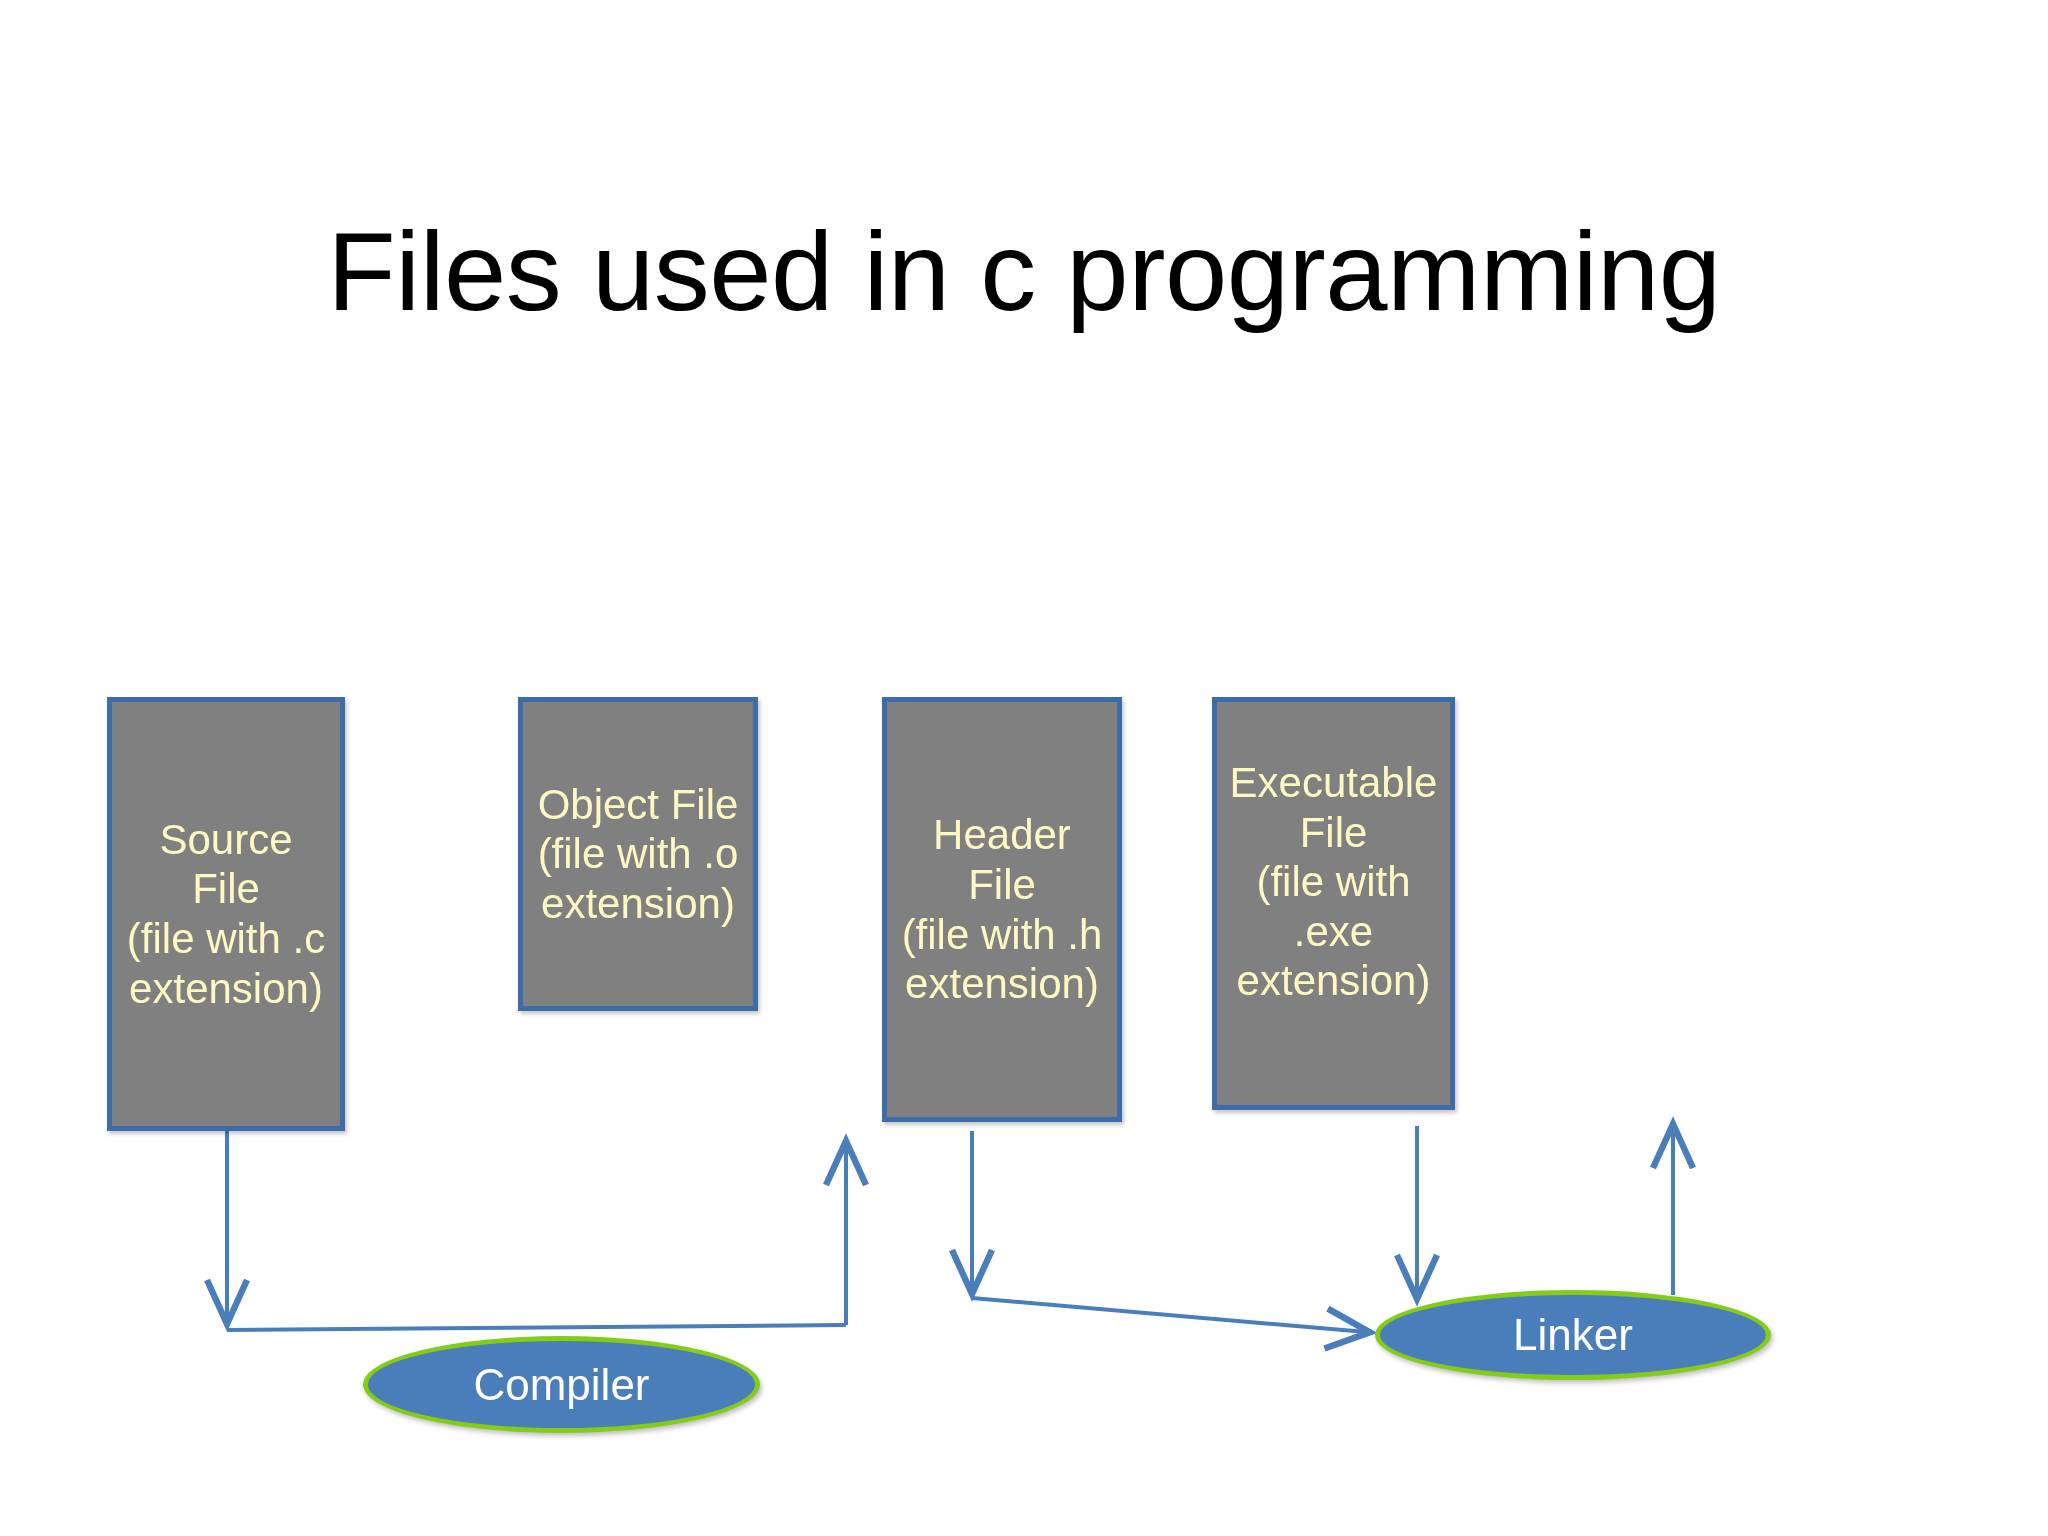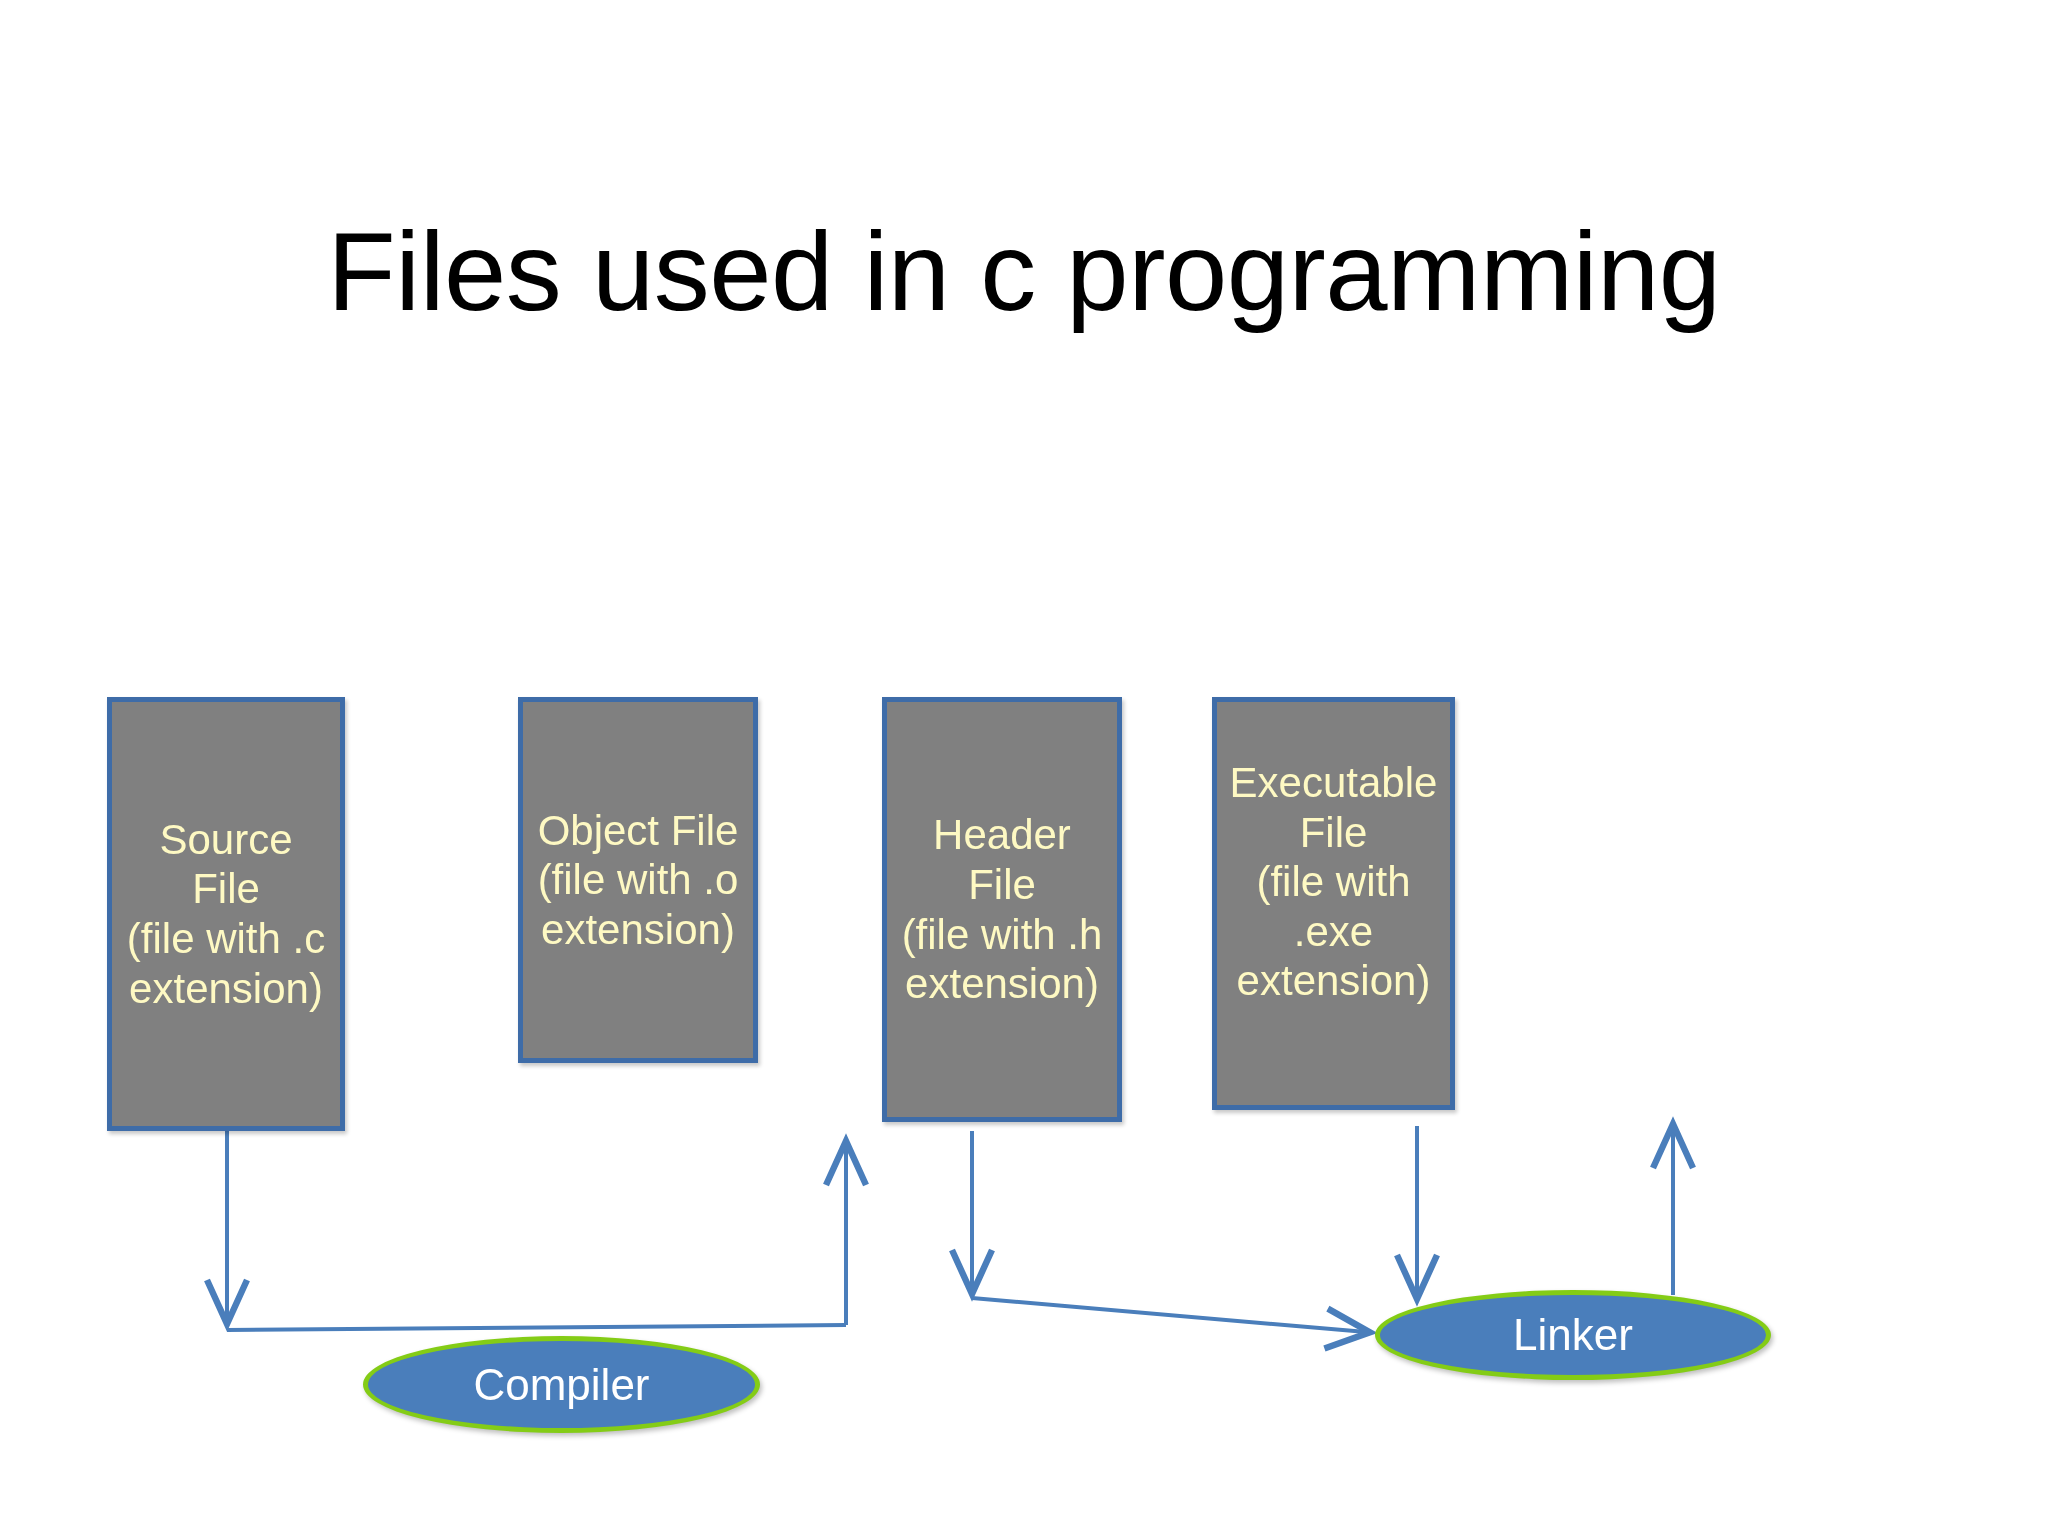--- a/index.html
+++ b/index.html
@@ -106,21 +106,21 @@
       <path d="M1673,1295 L1673,1128" fill="none" stroke="#4a7ebb" stroke-width="4" marker-end="url(#arrowhead-open)"></path>
     </g>
   </svg>
 
   <div class="file-box" style="left:107px; top:697px; width:238px; height:434px;align-items:center;">
     <span style="white-space:pre-line;">Source File
 (file with .c
 extension)</span>
   </div>
 
-  <div class="file-box" style="left:518px; top:697px; width:240px; height:366px;">
+  <div class="file-box" style="left:518px; top:697px; width:240px; height:314px;">
     <span style="white-space:pre-line;">Object File
 (file with .o
 extension)</span>
   </div>
 
   <div class="file-box" style="left:882px; top:697px; width:240px; height:425px;">
     <span style="white-space:pre-line;">Header File
 (file with .h
 extension)</span>
   </div>

